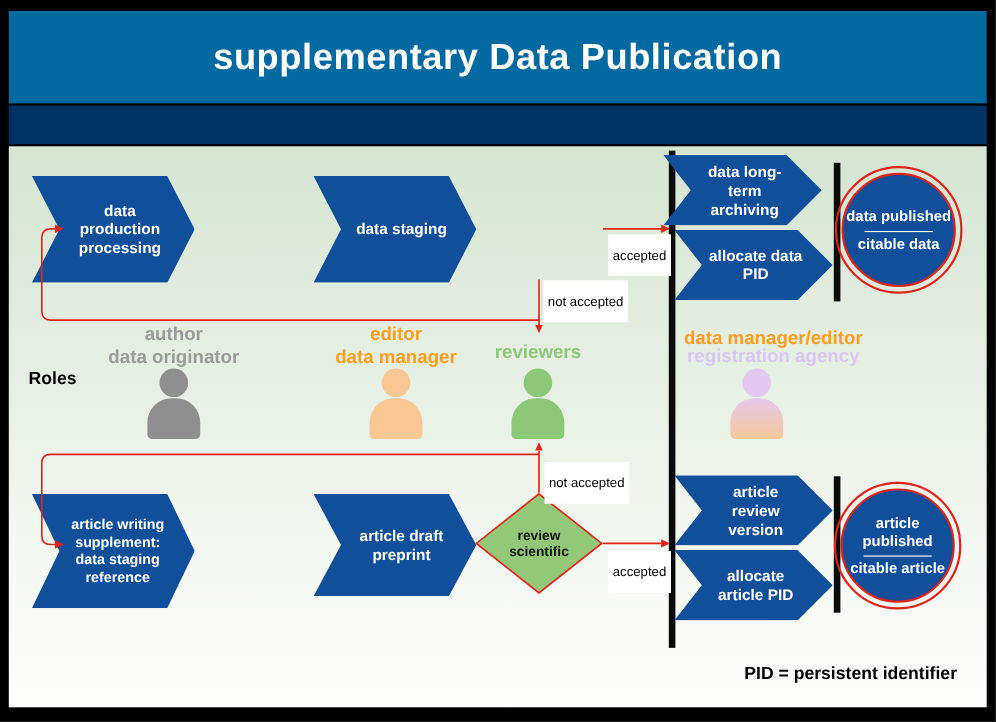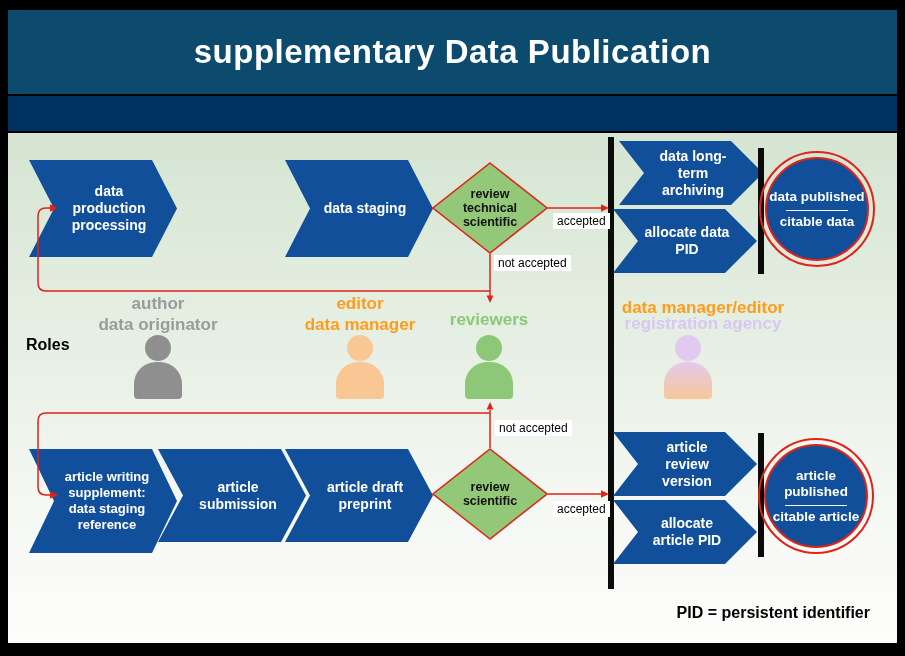--- a/index.html
+++ b/index.html
@@ -1,18 +1,18 @@
 <!DOCTYPE html>
 <html><head>
 <meta charset="utf-8">
 <style>
   * { margin:0; padding:0; box-sizing:border-box; }
   body { font-family:"Liberation Sans", sans-serif; background:#555; }
   .frame { position:relative; width:905px; height:656px; background:#000; overflow:hidden; }
-  .header-band { position:absolute; left:8px; top:10px; width:889px; height:84px; background:#0c4a6e; display:flex; align-items:center; justify-content:center; }
+  .header-band { position:absolute; left:8px; top:10px; width:889px; height:84px; background:#0369a1; display:flex; align-items:center; justify-content:center; }
   .title { color:#fff; font-size:33px; font-weight:bold; letter-spacing:.5px; }
   .navy-band { position:absolute; left:8px; top:96px; width:889px; height:35px; background:#003263; }
   .content { position:absolute; left:8px; top:133px; width:889px; height:510px;
              background:linear-gradient(180deg,#d5e5d2 0%, #e6efe3 40%, #f6f8f4 75%, #fdfdfc 100%); }
 
   .chev { position:absolute; background:#114f9b; color:#fff; font-weight:bold;
           display:flex; align-items:center; justify-content:center; text-align:center;
           clip-path:polygon(0 0, calc(100% - 25px) 0, 100% 50%, calc(100% - 25px) 100%, 0 100%, 25px 50%); }
   .chev .txt { padding:0 16px 0 28px; font-size:14px; line-height:17px; }
   .chev.row-left { width:148px; height:97px; }
@@ -29,21 +29,21 @@
   .vbar { position:absolute; width:6px; background:#0b0b0b; }
 
   .result-circle { position:absolute; width:104px; height:104px; border-radius:50%;
                    background:#114f9b; border:2px solid #e02319;
                    display:flex; flex-direction:column; align-items:center; justify-content:center;
                    color:#fff; font-weight:bold; font-size:13.5px; line-height:16px; text-align:center; }
   .result-circle::before { content:""; position:absolute; inset:-8px; border:2px solid #e02319; border-radius:50%; }
   .result-circle .rule { width:62px; border-top:1.5px solid #fff; margin:5px 0 3px; }
   .result-circle .sub { white-space:nowrap; }
 
-  .tag { position:absolute; background:#fff; color:#000; font-size:12px; padding:1px 4px; white-space:nowrap; }
+  .tag { position:absolute; background:#fff; color:#000; font-size:12px; padding:12px 4px; white-space:nowrap; }
 
   .roles-heading { position:absolute; left:18px; top:203px; font-size:16px; font-weight:bold; color:#000; }
   .role-label { position:absolute; text-align:center; font-weight:bold; font-size:17px; line-height:21px; }
   .role-label.tight { line-height:16px; }
   .head { position:absolute; width:26px; height:26px; border-radius:50%; }
   .pbody { position:absolute; width:48px; height:37px; border-radius:22px 22px 4px 4px; }
 
   .c-gray { color:#9b9b9b; } .c-orange { color:#ff9c1c; } .c-green { color:#8cc878; } .c-lav { color:#d9c6f4; }
   .bg-gray { background:#8f8f8f; } .bg-orange { background:#f9c794; } .bg-green { background:#8cc878; }
   .bg-lavhead { background:#e2c9ef; } .bg-lavbody { background:linear-gradient(180deg,#e5c8ec,#f6c89a); }
@@ -64,30 +64,24 @@
 
   <div class="content">
 
     <div class="chev row-left" style="left:21px; top:27px;">
       <div class="txt">data production processing</div>
     </div>
     <div class="chev row-left" style="left:277px; top:27px;">
       <div class="txt">data staging</div>
     </div>
 
-    <div class="diamond" style="left:424px; top:29px;">
-      <svg viewBox="0 0 116 92">
-        <polygon points="58,1 115,46 58,91 1,46" fill="#92c877" stroke="#e02319" stroke-width="1.5"></polygon>
-      </svg>
-      <div class="txt">review technical scientific</div>
-    </div>
 
     <div class="vbar" style="left:600px; top:4px; height:452px;"></div>
 
-    <div class="chev right-grp" style="left:611px; top:8px;">
+    <div class="chev right-grp" style="left:595px; top:8px;">
       <div class="txt">data long-term archiving</div>
     </div>
     <div class="chev right-grp" style="left:605px; top:76px;">
       <div class="txt">allocate data PID</div>
     </div>
 
     <div class="vbar" style="left:750px; top:15px; height:126px;"></div>
 
     <div class="result-circle" style="left:757px; top:24px;">
       <div>data published</div>
@@ -122,23 +116,20 @@
 
     <div class="role-label tight" style="left:609px; top:167px; width:172px;">
       <div class="c-orange">data manager/editor</div>
       <div class="c-lav">registration agency</div>
     </div>
     <div class="head bg-lavhead" style="left:667px; top:202px;"></div>
     <div class="pbody bg-lavbody" style="left:656px; top:229px;"></div>
 
     <div class="chev row-left small-txt" style="left:21px; top:316px; height:104px;">
       <div class="txt">article writing supplement: data staging reference</div>
-    </div>
-    <div class="chev row-left" style="left:150px; top:316px; height:93px;">
-      <div class="txt">article submission</div>
     </div>
     <div class="chev row-left" style="left:277px; top:316px; height:93px;">
       <div class="txt">article draft preprint</div>
     </div>
 
     <div class="diamond" style="left:424px; top:315px;">
       <svg viewBox="0 0 116 92">
         <polygon points="58,1 115,46 58,91 1,46" fill="#92c877" stroke="#e02319" stroke-width="1.5"></polygon>
       </svg>
       <div class="txt">review scientific</div>

